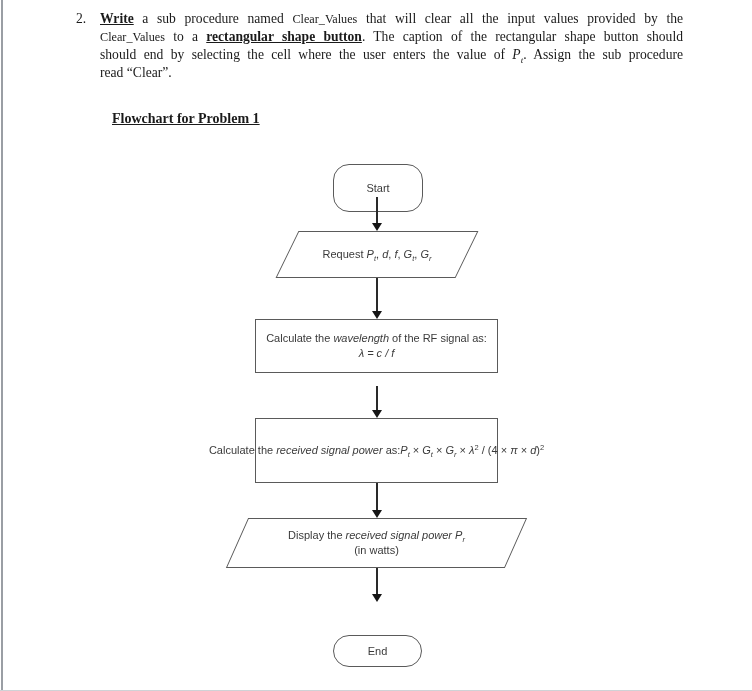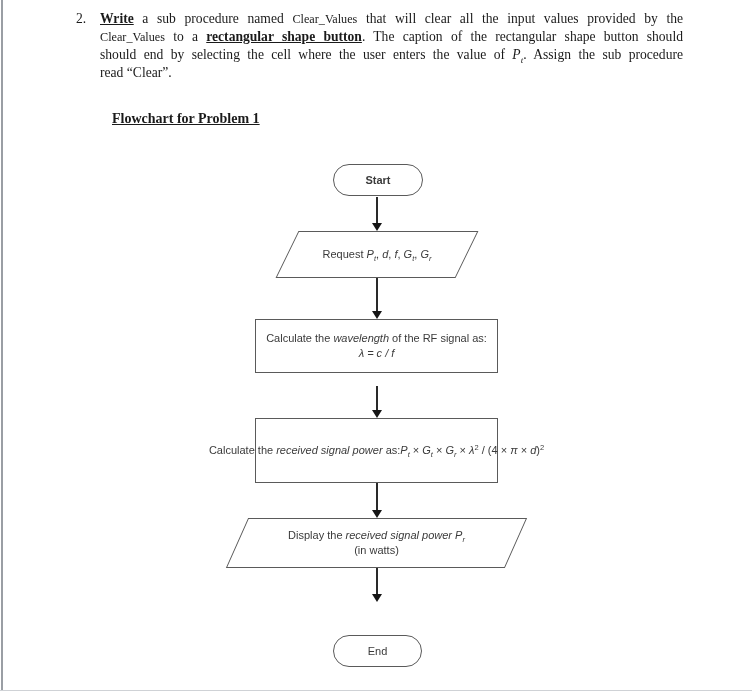--- a/index.html
+++ b/index.html
@@ -20,21 +20,21 @@
   .psub{font-size:9px;line-height:0;}
   em{font-style:italic;}
   .heading{position:absolute;left:70px;top:110px;font-size:14px;font-weight:bold;
            text-decoration:underline;line-height:18px;margin-left:42px;}
 
   
   .flow{position:absolute;left:0;top:0;width:752px;height:691px;
         font-family:"Liberation Sans","DejaVu Sans",sans-serif;font-size:11px;color:#3a3a3a;}
   .shape{position:absolute;border:1.2px solid #5a5a5a;background:#fff;box-sizing:border-box;
          display:flex;align-items:center;justify-content:center;text-align:center;}
-  .s-start{left:333px;top:164px;width:90px;height:32px;border-radius:16px;font-weight:bold;}
+  .s-start{left:333px;top:164px;width:90px;height:48px;border-radius:16px;}
   .s-end{left:333px;top:635px;width:89px;height:32px;border-radius:16px;}
   .s-rect1{left:255px;top:319px;width:243px;height:54px;flex-direction:column;line-height:15px;}
   .s-rect2{left:255px;top:418px;width:243px;height:65px;flex-direction:row;line-height:15px;}
   .s-par1{left:287px;top:231px;width:180px;height:47px;transform:skewX(-26deg);}
   .s-par2{left:237px;top:518px;width:279px;height:50px;transform:skewX(-24deg);}
   .unskew{width:100%;height:100%;display:flex;flex-direction:column;align-items:center;
           justify-content:center;line-height:15px;}
   .s-par1 .unskew{transform:skewX(26deg);}
   .s-par2 .unskew{transform:skewX(24deg);}
   .i{font-style:italic;}

